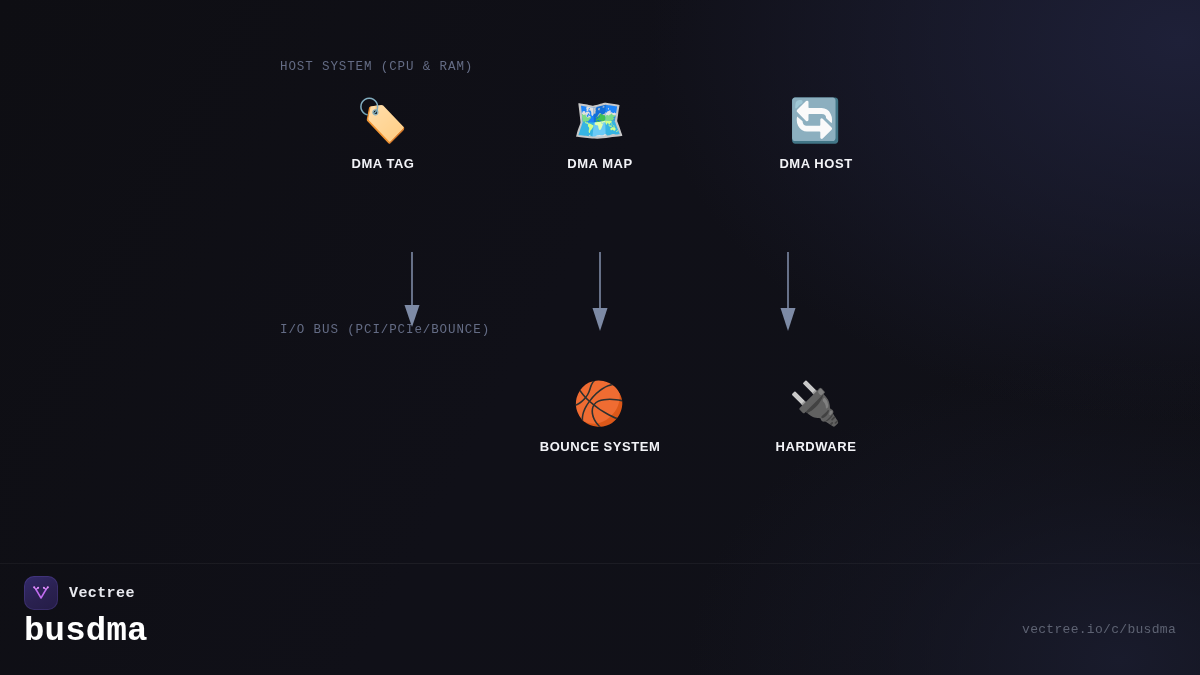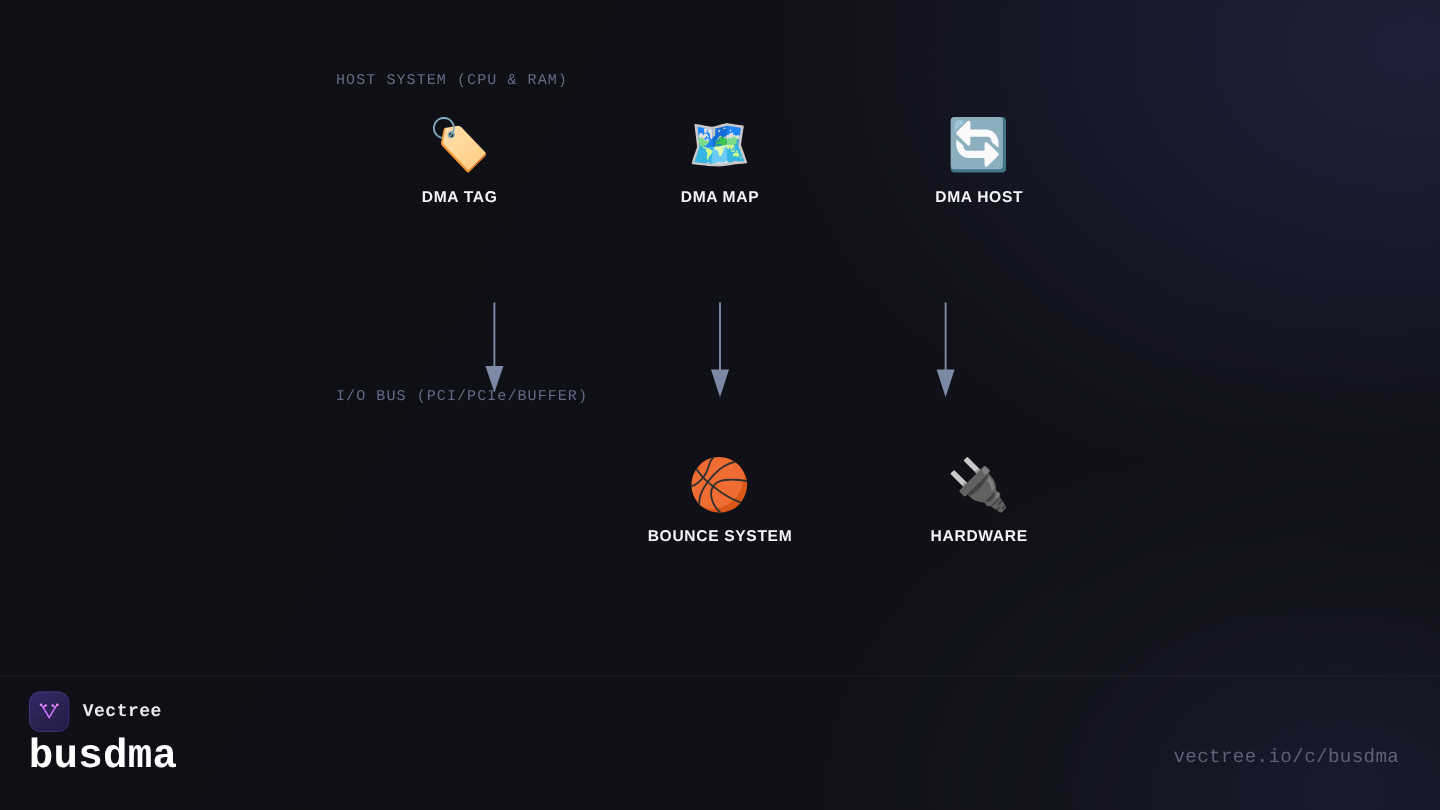--- a/index.html
+++ b/index.html
@@ -109,36 +109,36 @@
     position:absolute;
     left:24px; top:48px;
     font-family:"Liberation Mono","DejaVu Sans Mono",monospace;
     font-size:34px;
     font-weight:bold;
     letter-spacing:0.2px;
     color:#ffffff;
   }
   #footer-url {
     position:absolute;
-    right:34px; top:58px;
-    font-family:"Liberation Mono","DejaVu Sans Mono",monospace;
-    font-size:16px;
+    right:24px; top:58px;
+    font-family:"Liberation Mono","DejaVu Sans Mono",monospace;
+    font-size:13px;
     letter-spacing:0.3px;
     color:#5d6272;
     margin-left:32px;
   }
 </style>
 </head>
 <body>
 
 <div id="stage">
 
   <div id="zone-host" class="zone-caption">HOST SYSTEM (CPU &amp; RAM)</div>
 
-  <div id="zone-bus" class="zone-caption">I/O BUS (PCI/PCIe/BUFFER)</div>
+  <div id="zone-bus" class="zone-caption">I/O BUS (PCI/PCIe/BOUNCE)</div>
 
   <svg id="arrow-1" class="arrow" width="36" height="90" viewBox="0 0 36 90">
     <line x1="18" y1="2" x2="18" y2="58" stroke="#7d8aa5" stroke-width="1.6"></line>
     <polygon points="18,77 10.5,55 25.5,55" fill="#7d8aa5"></polygon>
   </svg>
 
   <svg id="arrow-2" class="arrow" width="36" height="90" viewBox="0 0 36 90">
     <line x1="18" y1="2" x2="18" y2="60" stroke="#7d8aa5" stroke-width="1.6"></line>
     <polygon points="18,81 10.5,58 25.5,58" fill="#7d8aa5"></polygon>
   </svg>

